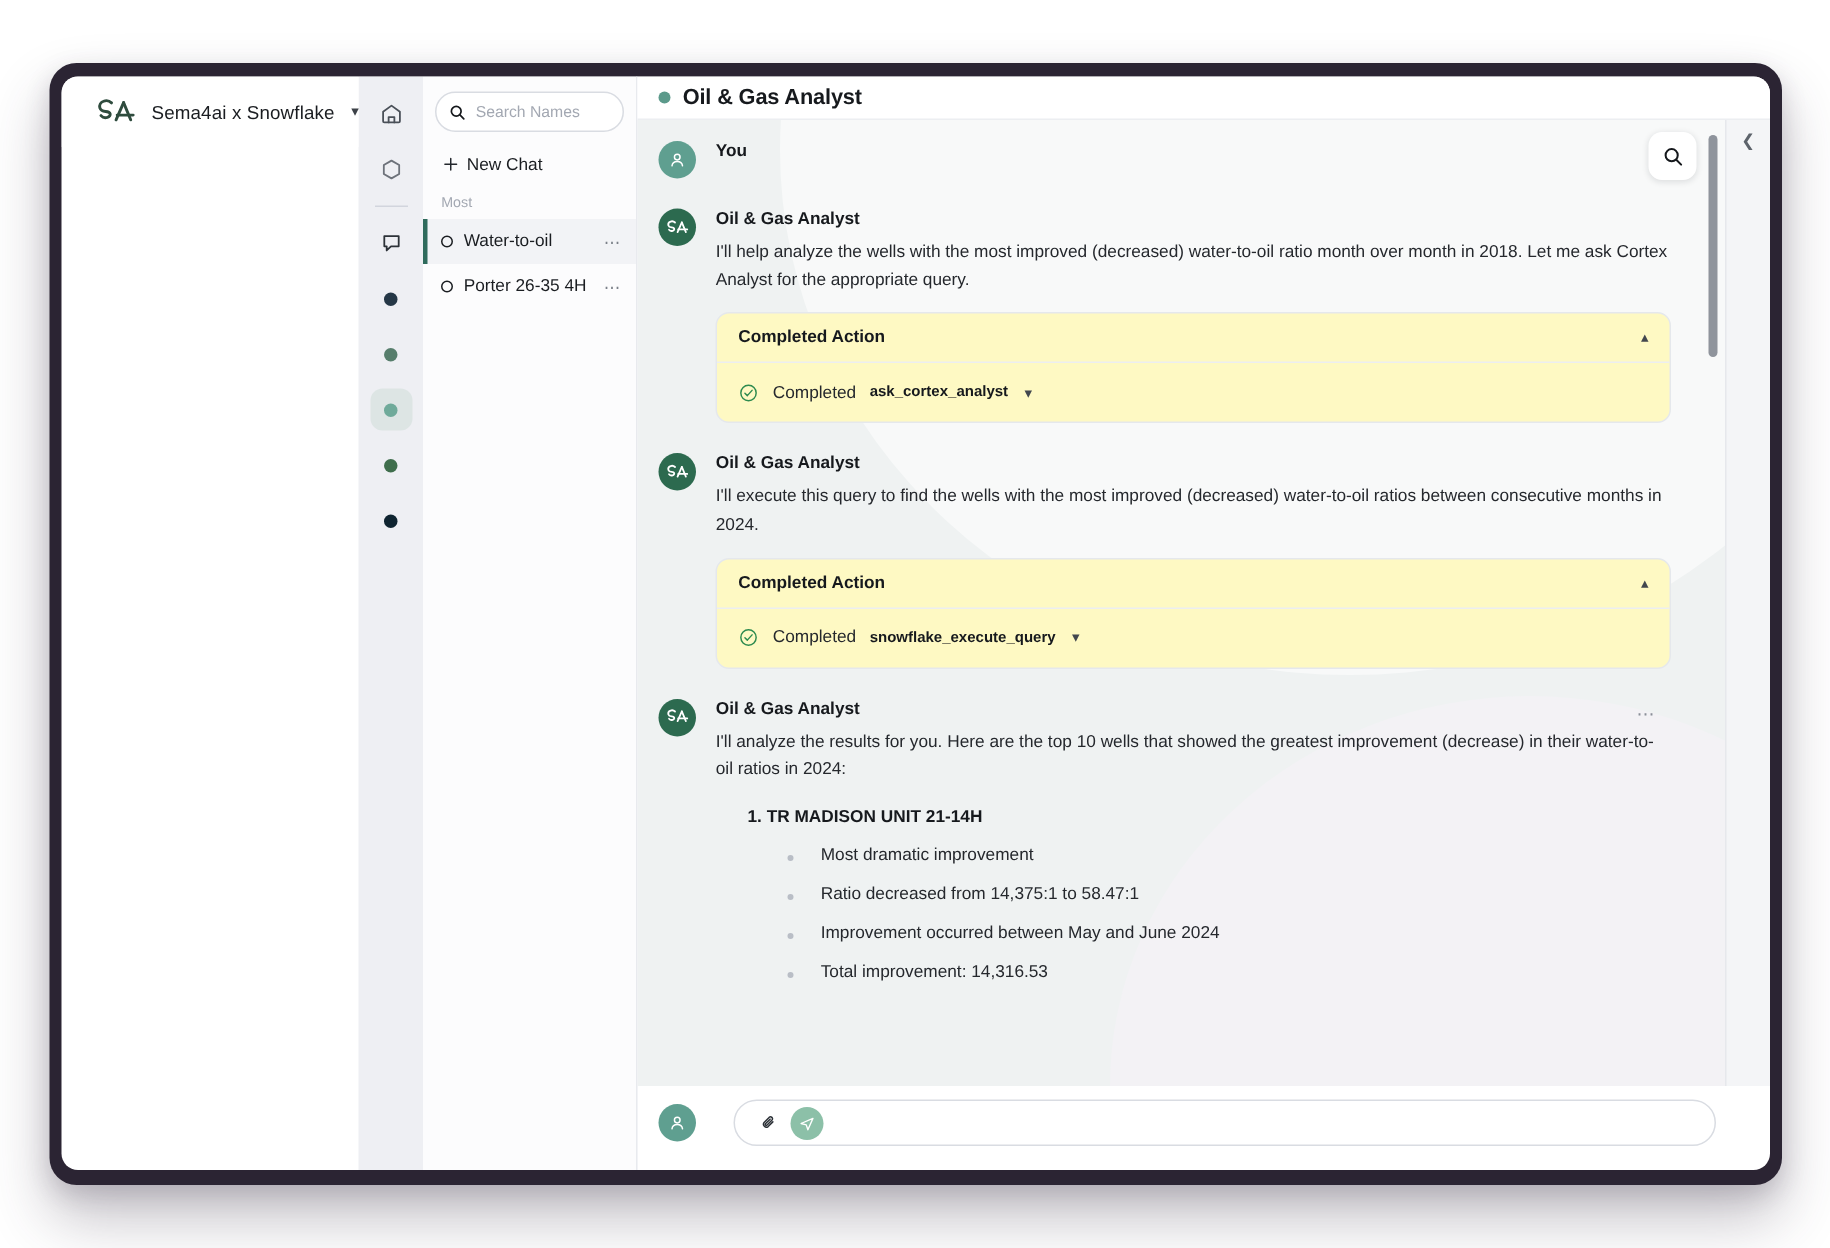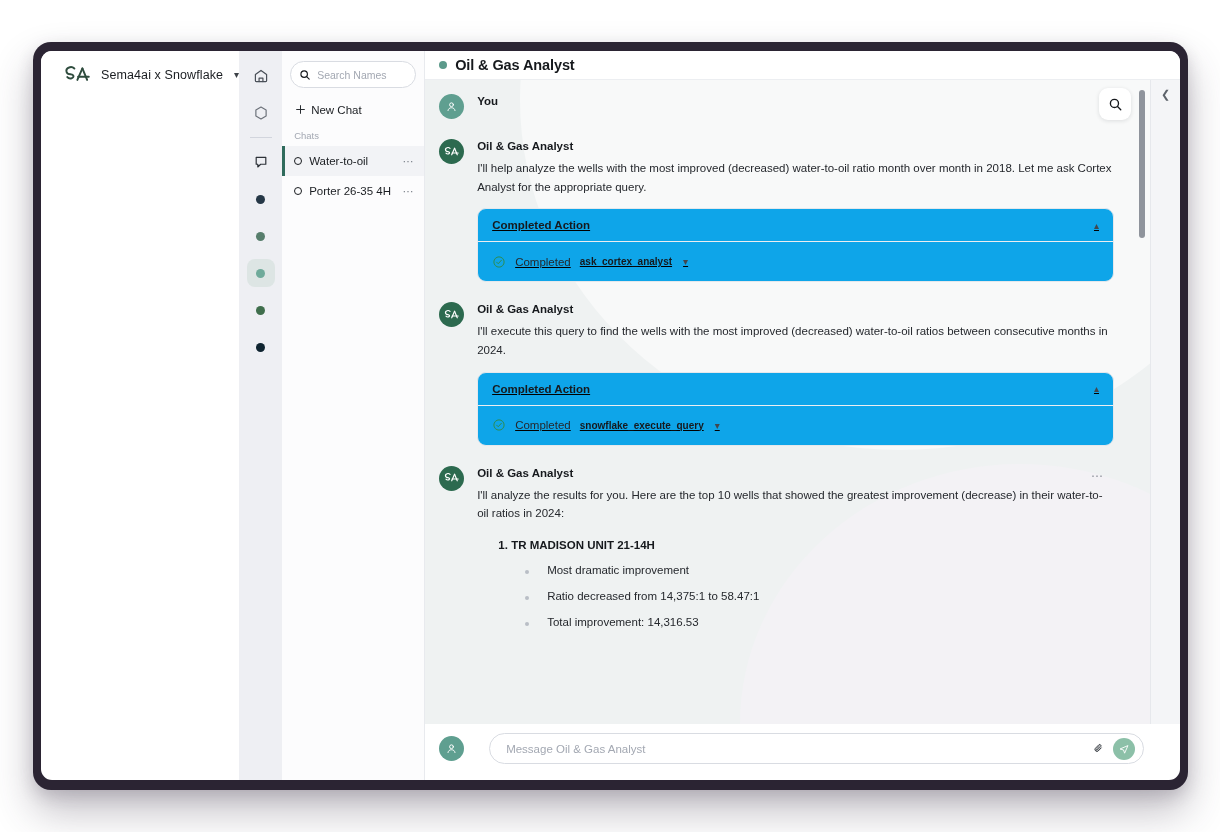--- a/index.html
+++ b/index.html
@@ -183,26 +183,25 @@
     font-size: 11.5px; color: #25282d; line-height: 1.62; max-width: 832px;
   }
   .msg-menu {
     position: absolute; right: 10px; top: 4px;
     color: #8a8f98; font-size: 12px; letter-spacing: 1px; line-height: 1;
   }
 
   
   .action-card {
     margin-top: 12px;
-    background: #0ea5e9;
+    background: #fef9c3;
     border: 1px solid #e5e8ec;
     border-radius: 9px;
     max-width: 840px;
     overflow: hidden;
-    text-decoration: underline;
   }
   .action-head {
     height: 33px; display: flex; align-items: center;
     padding: 0 14px;
     border-bottom: 1px solid #eceef1;
   }
   .action-head-title { font-size: 11.5px; font-weight: 700; color: #16191d; flex: 1 1 auto; }
   .action-chevron { color: #42474e; font-size: 10px; }
   .action-row {
     height: 39px; display: flex; align-items: center; padding: 0 14px; gap: 9px;
@@ -338,21 +337,21 @@
           <span id="search-input-text">Search Names</span>
         </div>
 
         <div id="new-chat">
           <svg width="13" height="13" viewBox="0 0 20 20" fill="none" stroke="#23272c" stroke-width="1.5" stroke-linecap="round">
             <path d="M10 4v12M4 10h12"></path>
           </svg>
           <span>New Chat</span>
         </div>
 
-        <div id="chats-label">Chats</div>
+        <div id="chats-label">Most</div>
 
         <div class="chat-item active">
           <span class="chat-circle"></span>
           <span class="chat-name">Water-to-oil</span>
           <span class="chat-dots">⋯</span>
         </div>
         <div class="chat-item">
           <span class="chat-circle"></span>
           <span class="chat-name">Porter 26-35 4H</span>
           <span class="chat-dots">⋯</span>
@@ -470,20 +469,21 @@
                 <div class="msg-body">
                   <div class="msg-author">Oil &amp; Gas Analyst</div>
                   <div class="msg-text">I'll analyze the results for you. Here are the top 10 wells that showed the greatest improvement (decrease) in their water-to-oil ratios in 2024:</div>
 
                   <ol class="well-list">
                     <li>
                       <span>TR MADISON UNIT 21-14H</span>
                       <ul class="sub-list">
                         <li>Most dramatic improvement</li>
                         <li>Ratio decreased from 14,375:1 to 58.47:1</li>
+                        <li>Improvement occurred between May and June 2024</li>
                         <li>Total improvement: 14,316.53</li>
                       </ul>
                     </li>
                   </ol>
                 </div>
                 <span class="msg-menu">⋯</span>
               </div>
 
             </div>
           </div>
@@ -495,21 +495,20 @@
 
         <div id="composer-wrap">
           <div id="composer">
             <div class="avatar user">
               <svg width="13" height="13" viewBox="0 0 20 20" fill="none" stroke="#ffffff" stroke-width="1.5" stroke-linecap="round">
                 <circle cx="10" cy="7.3" r="2.9"></circle>
                 <path d="M4.6 16.2c.4-2.8 2.7-4.3 5.4-4.3s5 1.5 5.4 4.3"></path>
               </svg>
             </div>
             <div id="composer-input">
-              <span id="composer-placeholder">Message Oil &amp; Gas Analyst</span>
               <span id="clip-btn">
                 <svg width="13" height="13" viewBox="0 0 20 20" fill="none" stroke="#2b3036" stroke-width="1.5" stroke-linecap="round" stroke-linejoin="round">
                   <path d="M14.2 9.1 9.4 13.9a3 3 0 0 1-4.2-4.2l5.4-5.4a2 2 0 0 1 2.8 2.8l-5.4 5.4a1 1 0 0 1-1.4-1.4l4.8-4.8"></path>
                 </svg>
               </span>
               <span id="send-btn">
                 <svg width="12" height="12" viewBox="0 0 20 20" fill="none" stroke="#ffffff" stroke-width="1.5" stroke-linejoin="round">
                   <path d="M3.4 10 16.6 4.3 11 17l-1.8-5.4z"></path>
                 </svg>
               </span>

